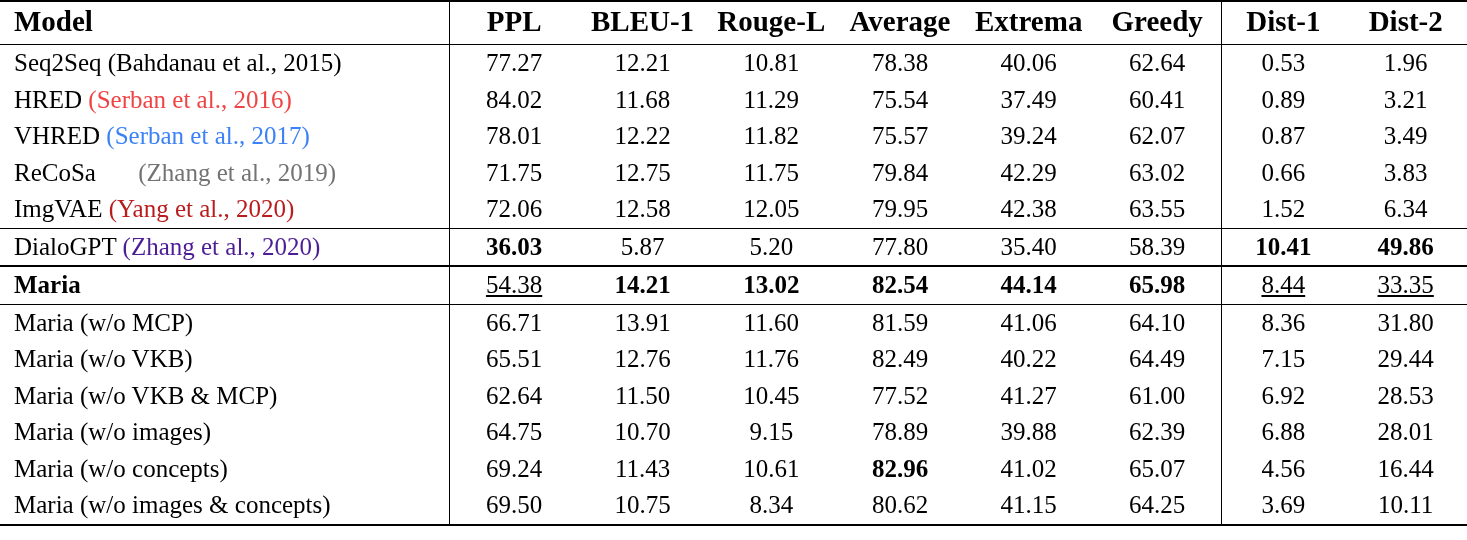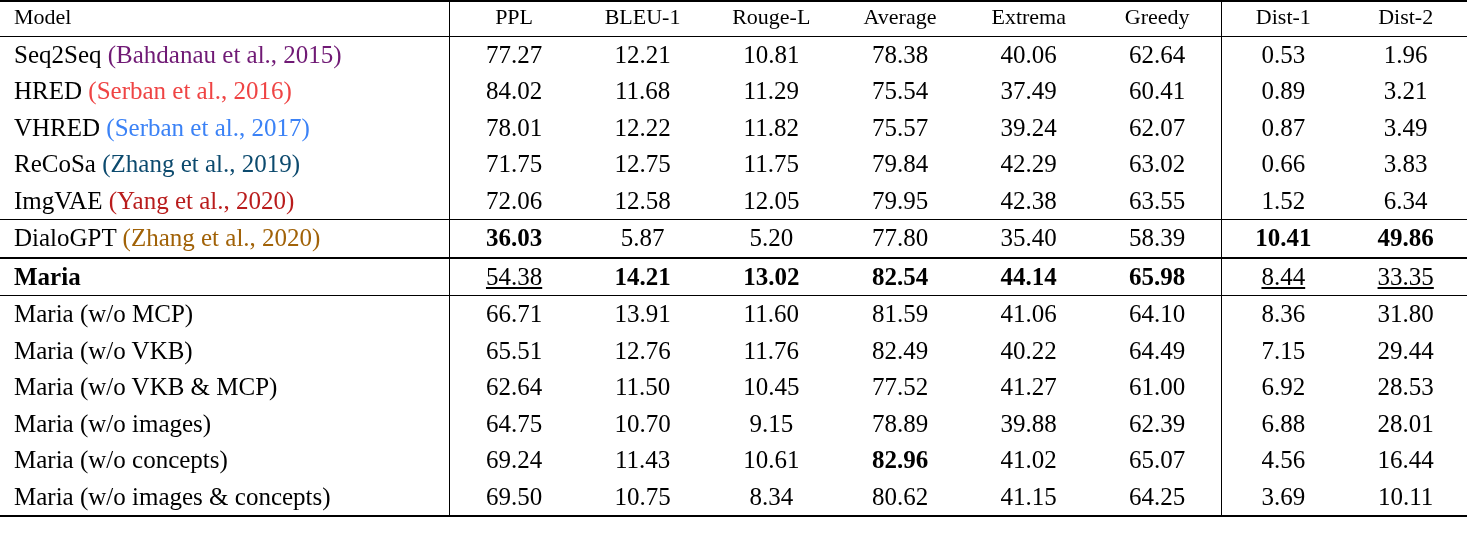--- a/index.html
+++ b/index.html
@@ -33,22 +33,22 @@
   col.c-model { width: 440px; }
   col.c-num   { width: 126px; }
   col.c-dist  { width: 120px; }
 
   
   .model-cell .cell { text-align: left; padding-left: 14px; }
   .num-cell .cell { text-align: center; }
 
   
   thead th {
-    font-weight: normal;
-    font-size: 22px;
+    font-weight: bold;
+    font-size: 29px;
   }
   thead th .cell { padding-top: 2px; padding-bottom: 6px; }
 
   
   tr.rule-top > * { border-top: 2.5px solid #000; }
   tr.rule-bottom > * { border-bottom: 2.5px solid #000; }
   tr.rule-mid > * { border-bottom: 1.3px solid #000; }
   tr.rule-thin > * { border-bottom: 1.3px solid #000; }
 
   
@@ -101,21 +101,21 @@
           <div class="cell">Dist-1</div>
         </th>
       <th class="num-cell">
           <div class="cell">Dist-2</div>
         </th>
     </tr>
   </thead>
   <tbody id="table-body">
       <tr class="">
         <td class="model-cell">
-          <div class="cell"><span>Seq2Seq </span><span class="cite" style="color: #701a75; font-family: Liberation Serif, serif;">(Bahdanau et al., 2015)</span></div>
+          <div class="cell"><span>Seq2Seq </span><span class="cite" style="color: #000000; font-family: Liberation Serif, serif;">(Bahdanau et al., 2015)</span></div>
         </td>
         <td class="num-cell vsep-left">
           <div class="cell">77.27</div>
         </td>
         <td class="num-cell">
           <div class="cell">12.21</div>
         </td>
         <td class="num-cell">
           <div class="cell">10.81</div>
         </td>
@@ -188,21 +188,21 @@
         </td>
         <td class="num-cell vsep-left">
           <div class="cell">0.87</div>
         </td>
         <td class="num-cell">
           <div class="cell">3.49</div>
         </td>
       </tr>
       <tr class="">
         <td class="model-cell">
-          <div class="cell"><span>ReCoSa </span><span class="cite" style="color: #0c4a6e;">(Zhang et al., 2019)</span></div>
+          <div class="cell"><span>ReCoSa </span><span class="cite" style="color: #737373; margin-left: 36px;">(Zhang et al., 2019)</span></div>
         </td>
         <td class="num-cell vsep-left">
           <div class="cell">71.75</div>
         </td>
         <td class="num-cell">
           <div class="cell">12.75</div>
         </td>
         <td class="num-cell">
           <div class="cell">11.75</div>
         </td>
@@ -246,21 +246,21 @@
         </td>
         <td class="num-cell vsep-left">
           <div class="cell">1.52</div>
         </td>
         <td class="num-cell">
           <div class="cell">6.34</div>
         </td>
       </tr>
       <tr class="rule-thin">
         <td class="model-cell">
-          <div class="cell"><span>DialoGPT </span><span class="cite" style="color: #a16207;">(Zhang et al., 2020)</span></div>
+          <div class="cell"><span>DialoGPT </span><span class="cite" style="color: #4c1d95;">(Zhang et al., 2020)</span></div>
         </td>
         <td class="num-cell vsep-left">
           <div class="cell bold">36.03</div>
         </td>
         <td class="num-cell">
           <div class="cell">5.87</div>
         </td>
         <td class="num-cell">
           <div class="cell">5.20</div>
         </td>

